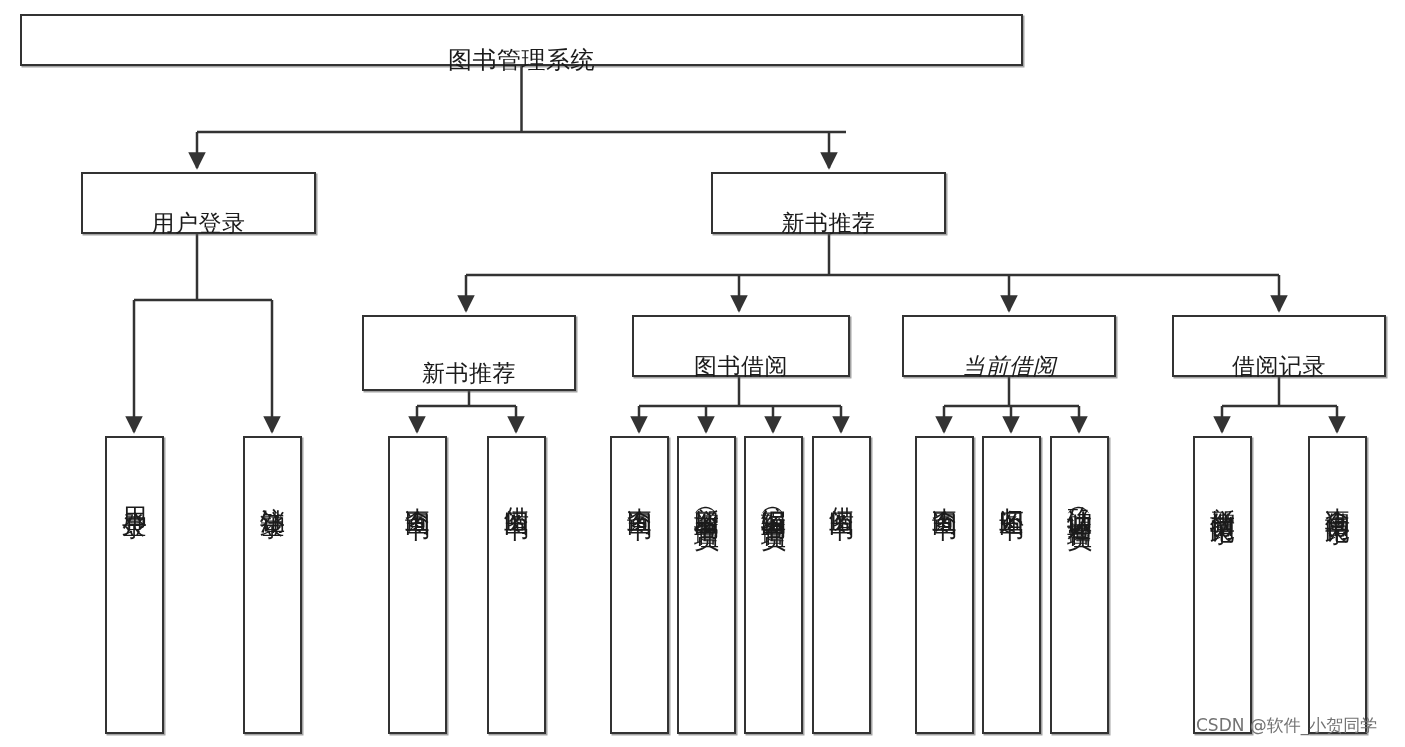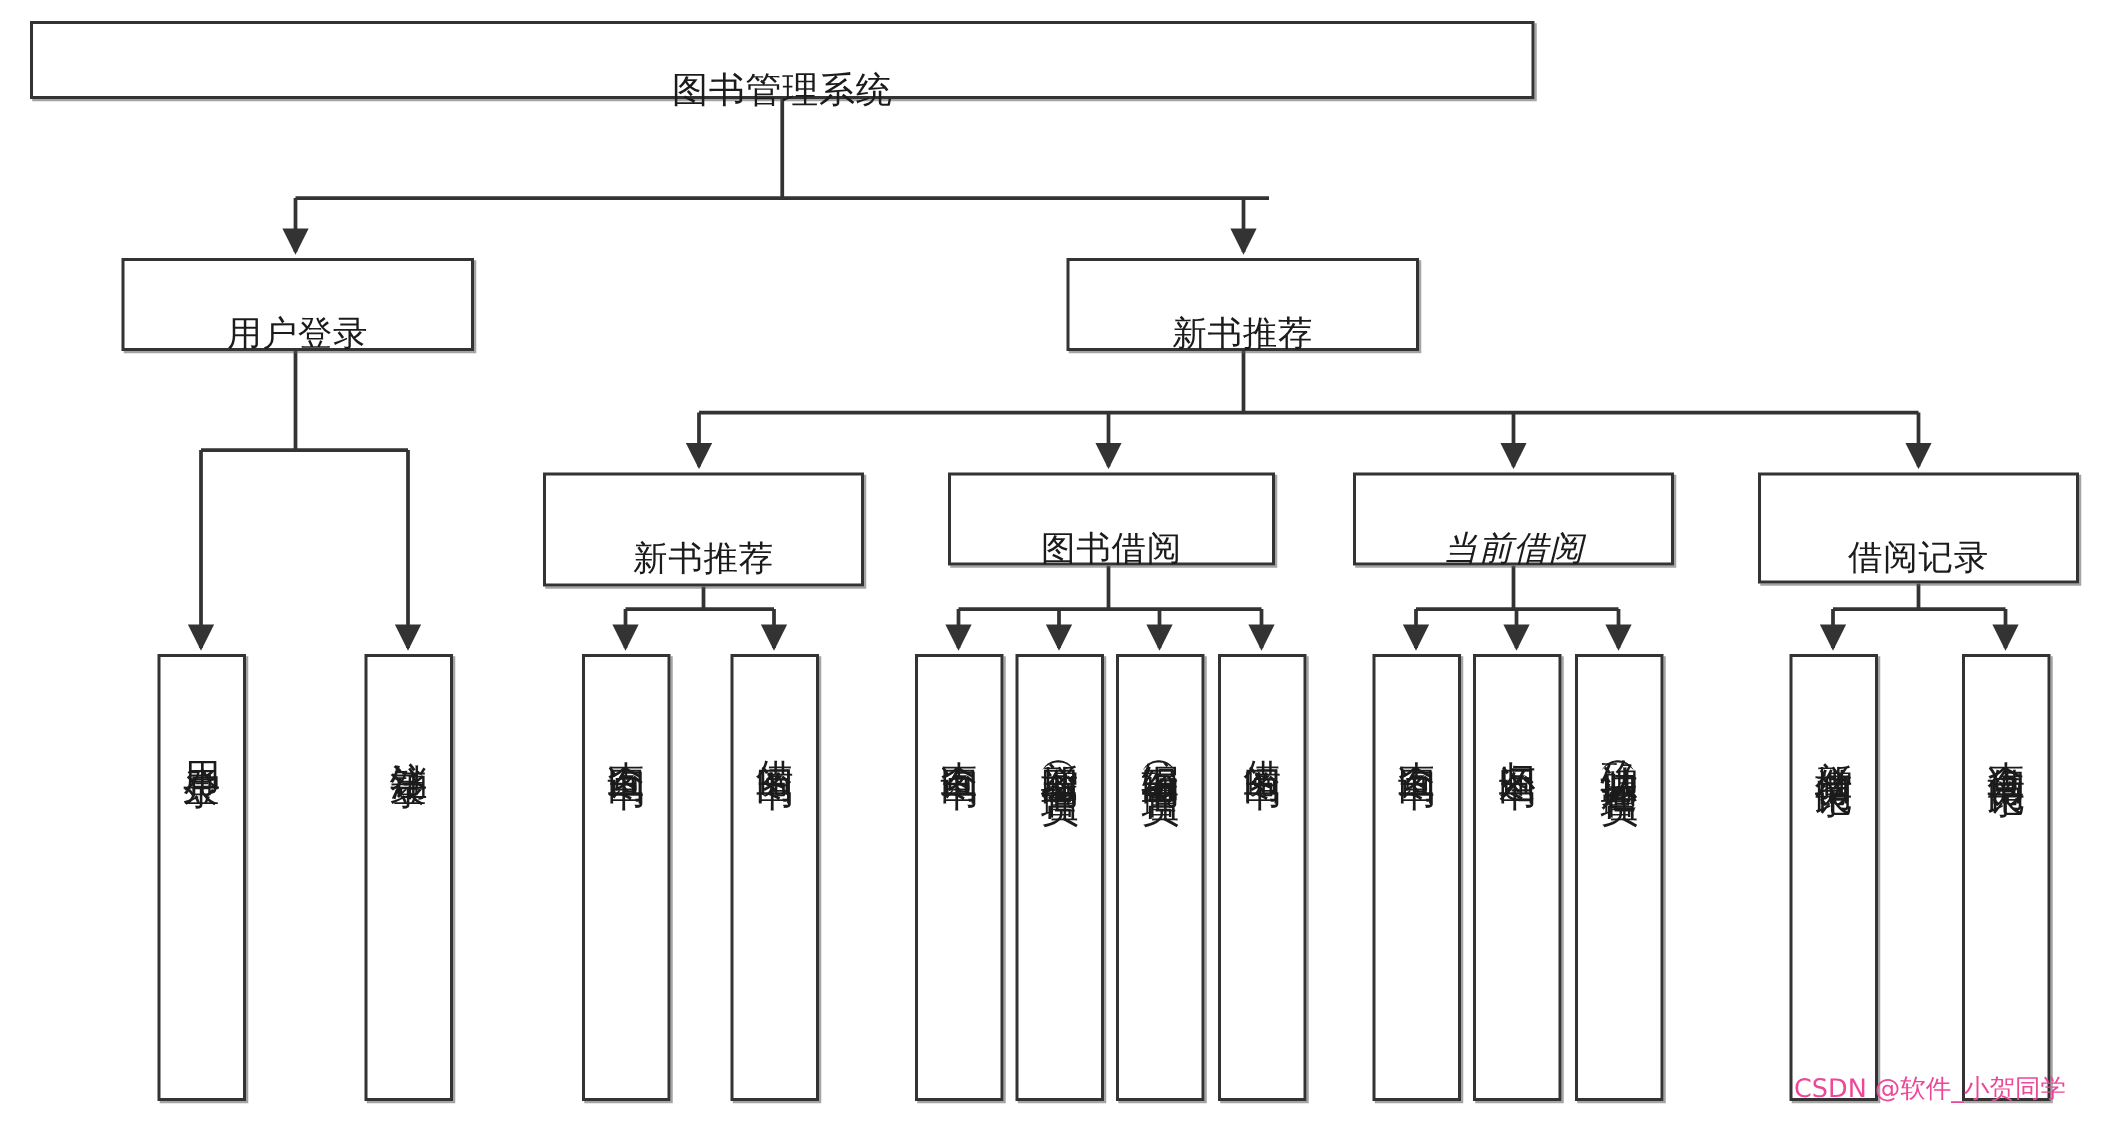--- a/index.html
+++ b/index.html
@@ -65,21 +65,21 @@
     font-size: 25px;
     line-height: 1.0;
     letter-spacing: 3px;
     white-space: nowrap;
   }
   .watermark {
     position: absolute;
     left: 1196px;
     top: 714px;
     font-size: 17px;
-    color: #ec4899;
+    color: #737373;
     white-space: nowrap;
     z-index: 5;
     font-family: "DejaVu Sans", "Liberation Sans", sans-serif;
   }
 </style>
 </head>
 <body>
 
 <div id="canvas">
 
@@ -147,21 +147,21 @@
 
   <div class="node horiz" style="left:362px; top:315px; width:214px; height:76px;">
     <span class="label">新书推荐</span>
   </div>
   <div class="node horiz" style="left:632px; top:315px; width:218px; height:62px;">
     <span class="label">图书借阅</span>
   </div>
   <div class="node horiz" style="left:902px; top:315px; width:214px; height:62px;font-style:italic;">
     <span class="label">当前借阅</span>
   </div>
-  <div class="node horiz" style="left:1172px; top:315px; width:214px; height:74px;">
+  <div class="node horiz" style="left:1172px; top:315px; width:214px; height:62px;">
     <span class="label">借阅记录</span>
   </div>
 
   <div class="node vert" style="left:105px; top:436px; width:59px; height:298px;">
     <span class="label">用户登录</span>
   </div>
   <div class="node vert" style="left:243px; top:436px; width:59px; height:298px;">
     <span class="label">注销登录</span>
   </div>
 

